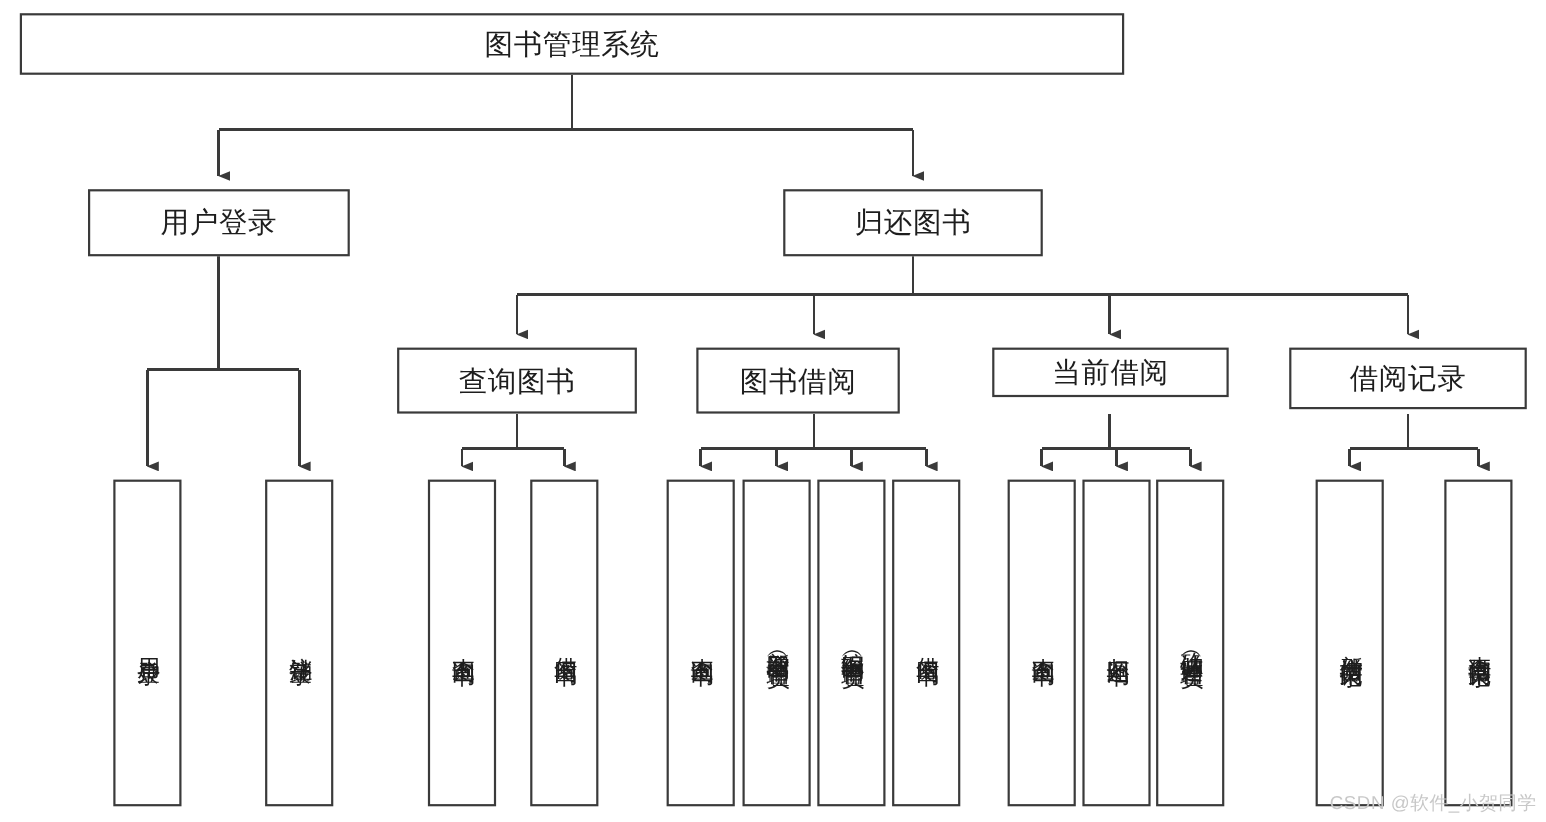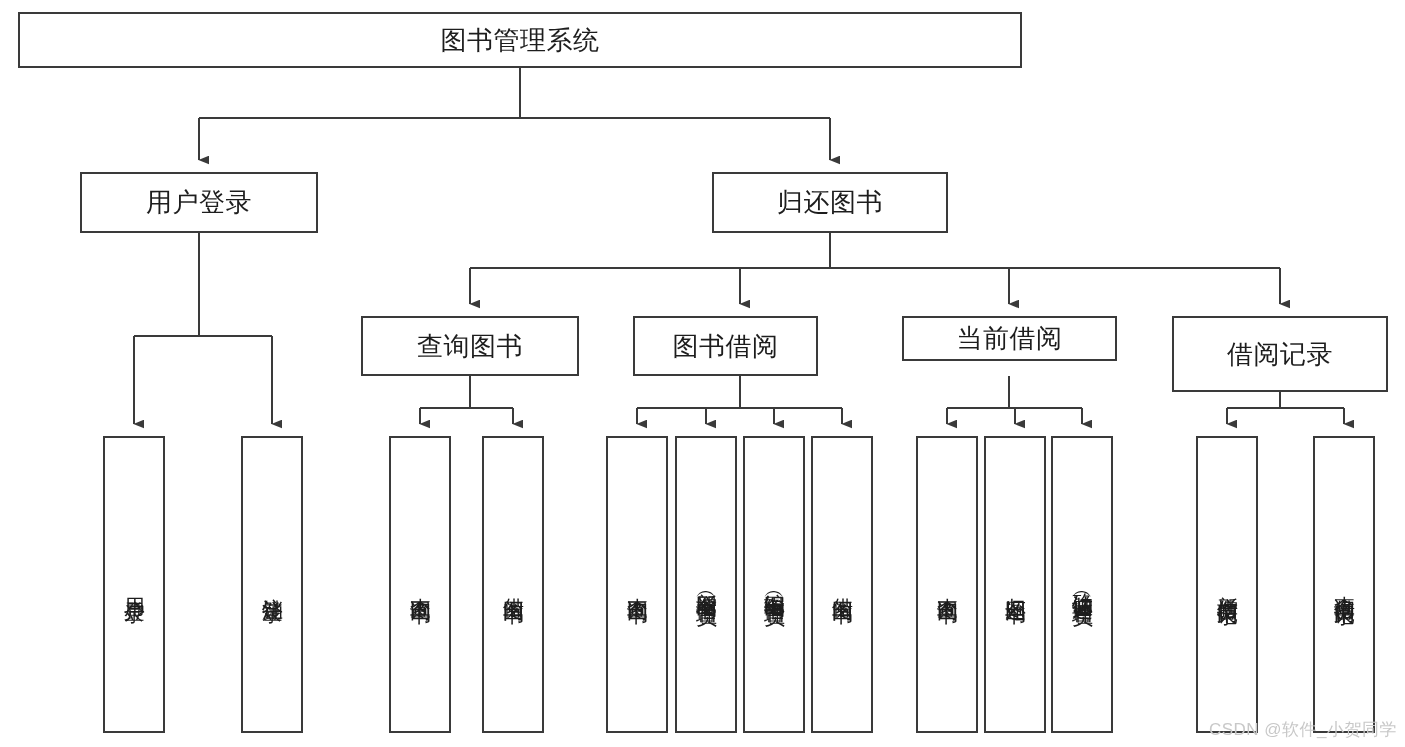--- a/index.html
+++ b/index.html
@@ -123,21 +123,21 @@
       </div>
       <div class="node h" style="left: 361px; top: 316px; width: 218px; height: 60px;">
         <span>查询图书</span>
       </div>
       <div class="node h" style="left: 633px; top: 316px; width: 185px; height: 60px;">
         <span>图书借阅</span>
       </div>
       <div class="node h" style="left: 902px; top: 316px; width: 215px; height: 45px;">
         <span>当前借阅</span>
       </div>
-      <div class="node h" style="left: 1172px; top: 316px; width: 216px; height: 76px;">
+      <div class="node h" style="left: 1172px; top: 316px; width: 216px; height: 56px;">
         <span>借阅记录</span>
       </div>
       <div class="node v" style="left: 103px; top: 436px; width: 62px; height: 297px;">
         <span class="vtext">用户登录</span>
       </div>
       <div class="node v" style="left: 241px; top: 436px; width: 62px; height: 297px;">
         <span class="vtext">注销登录</span>
       </div>
       <div class="node v" style="left: 389px; top: 436px; width: 62px; height: 297px;">
         <span class="vtext">查询图书</span>

